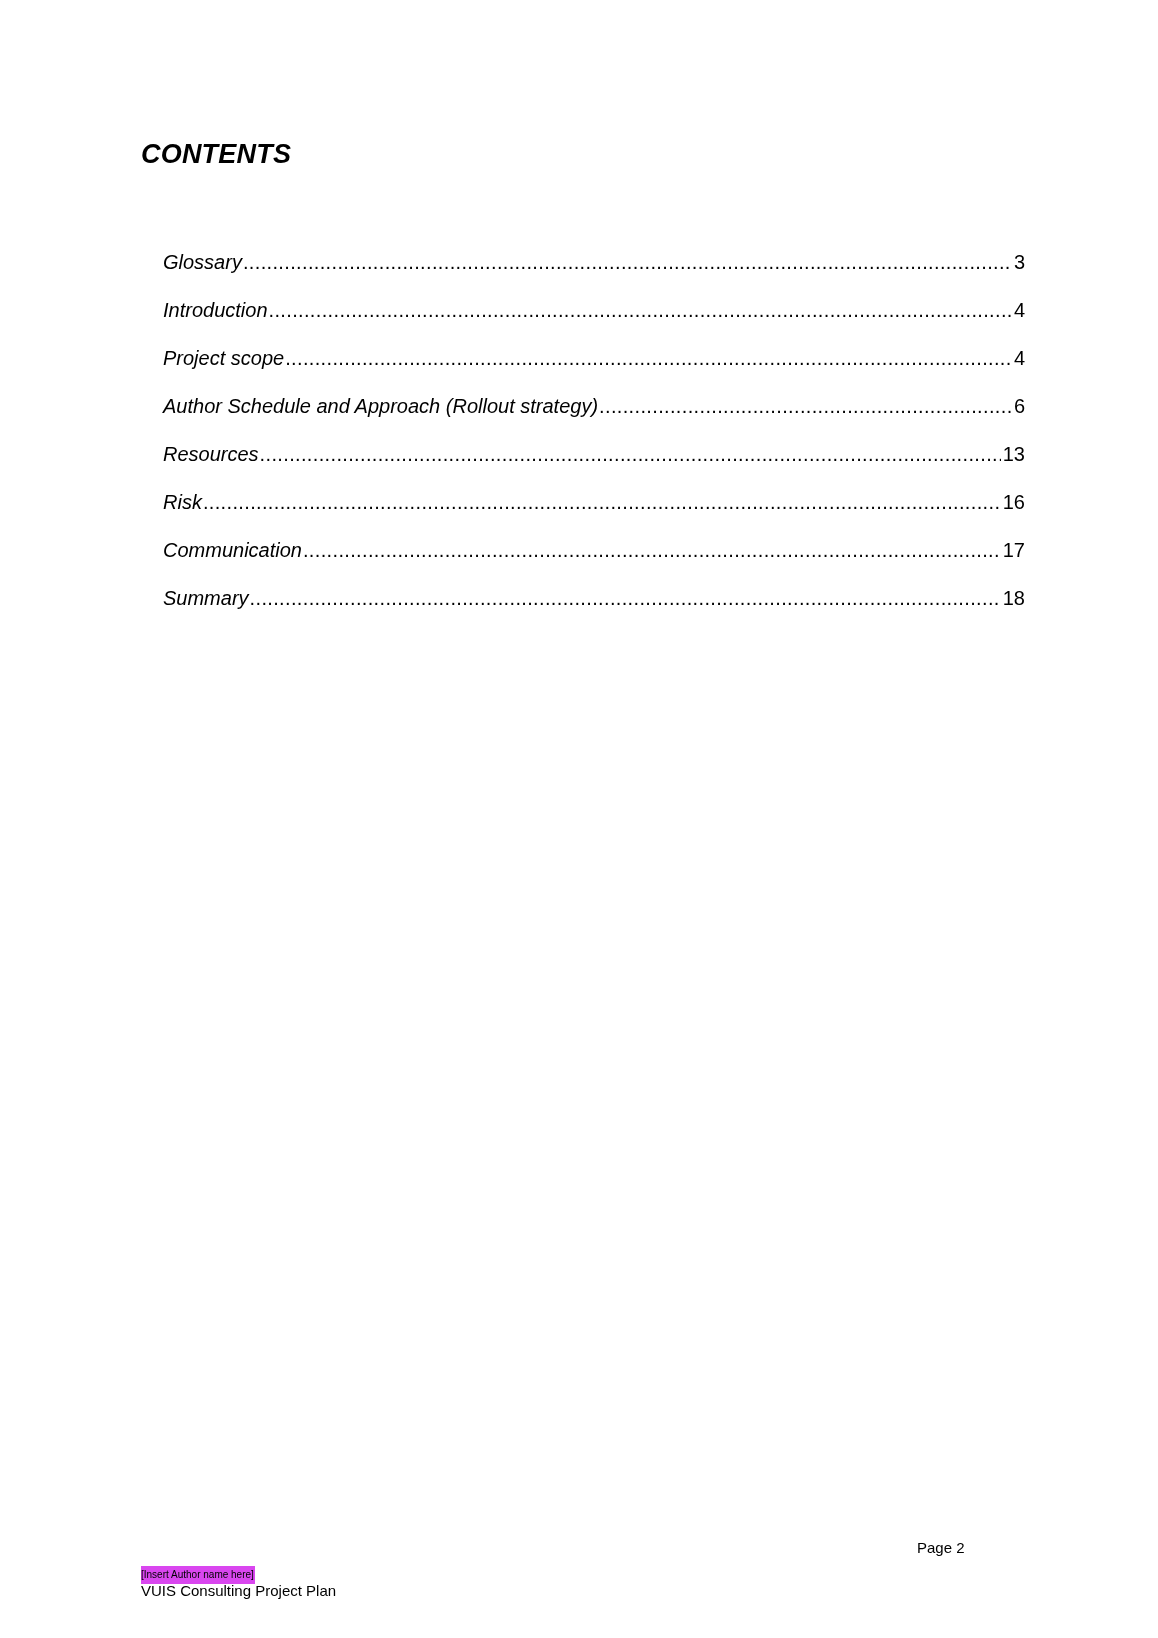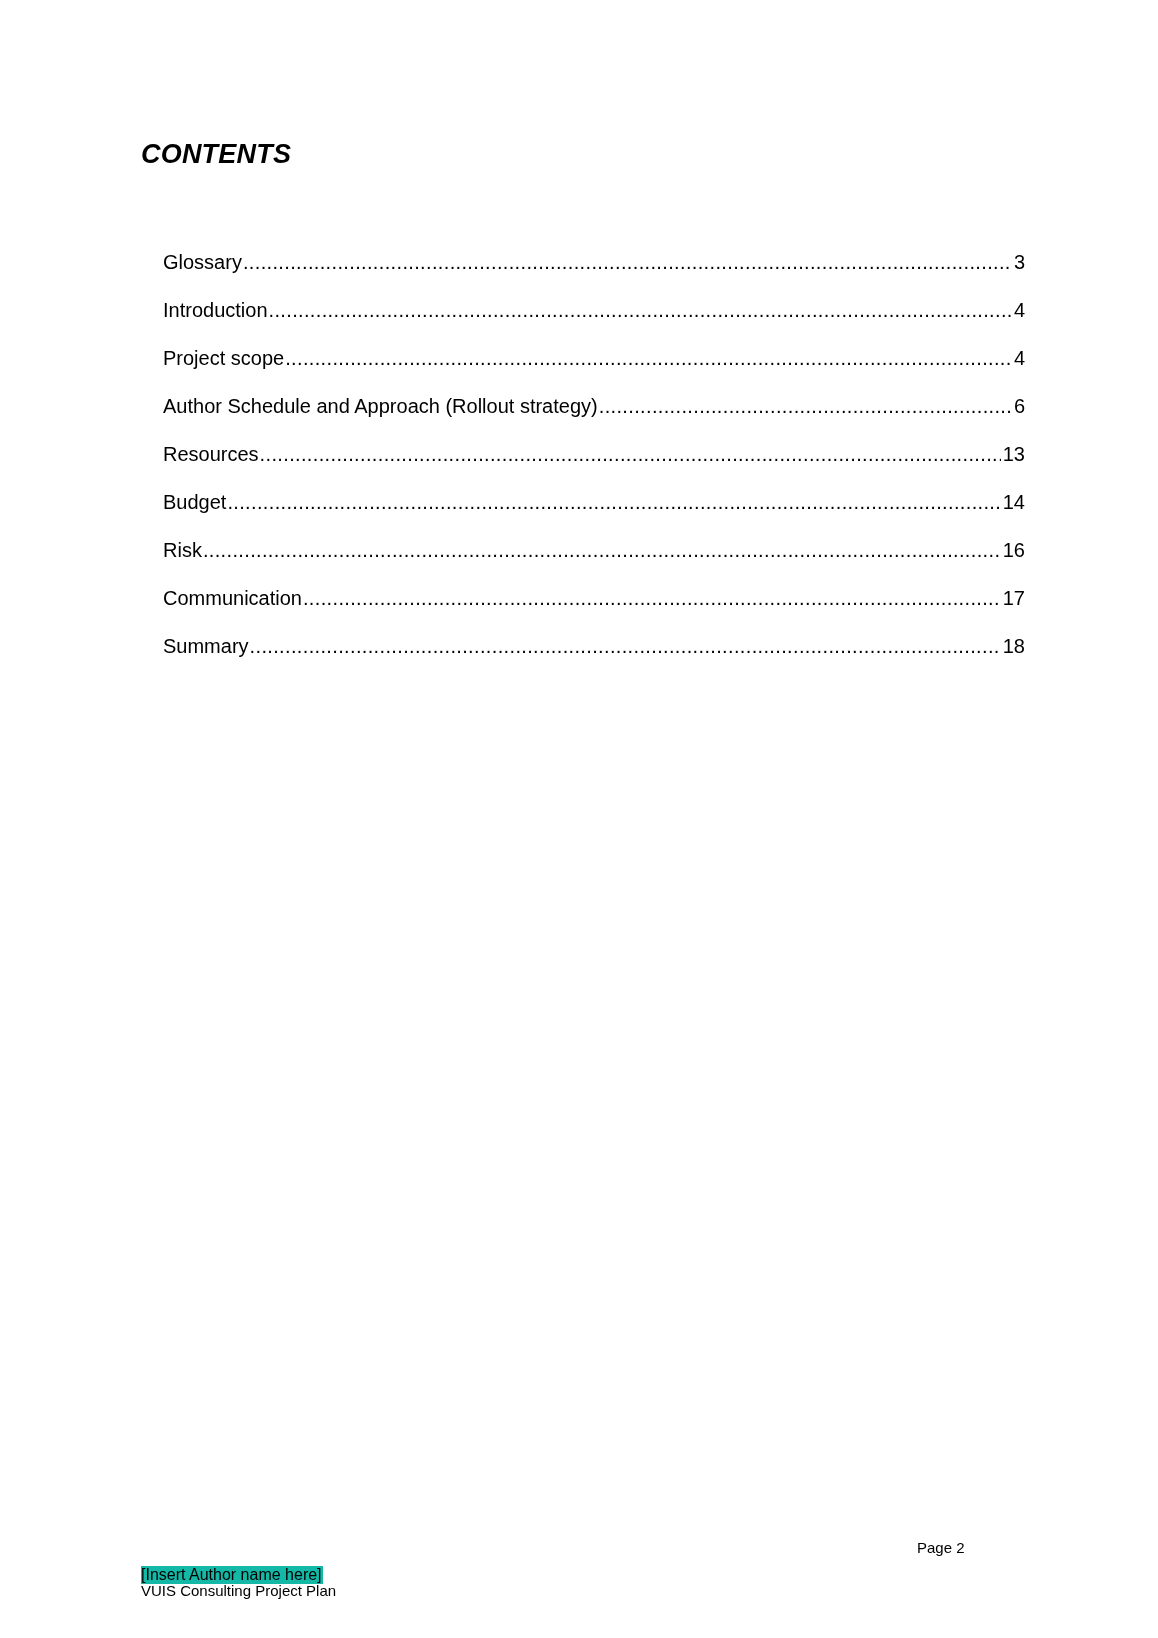--- a/index.html
+++ b/index.html
@@ -5,28 +5,28 @@
   html, body { margin: 0; padding: 0; background: #ffffff; }
   body { width: 1158px; height: 1638px; position: relative; overflow: hidden;
          font-family: "Liberation Sans", sans-serif; color: #000; }
   .page { position: absolute; left: 0; top: 0; width: 1158px; height: 1638px; background: #fff; border-radius: 22px; }
   .title { position: absolute; left: 141px; top: 139px; font-size: 27px; font-weight: bold;
            font-style: italic; letter-spacing: 0.2px; margin: 0; }
   .toc { position: absolute; left: 141px; top: 250px; width: 884px; }
   .toc-row { position: relative; height: 48px; display: flex; align-items: flex-start;
              font-size: 20px; line-height: 24px; }
   .toc-row.level2 { padding-left: 22px; }
-  .toc-label { white-space: nowrap; background: #fff; padding-right: 1px; }
+  .toc-label { white-space: nowrap; background: #fff; padding-right: 1px; font-style: italic; }
   .toc-leader { flex: 1; overflow: hidden; white-space: nowrap; position: relative; height: 24px; }
   .toc-leader::after { content: "........................................................................................................................................................................................................................................................";
                        position: absolute; left: 0; top: 0; letter-spacing: 0.35px; }
   .toc-page { white-space: nowrap; padding-left: 2px; background: #fff; }
   .footer-left { position: absolute; left: 141px; top: 1539px; font-size: 15px; line-height: 18px; margin-top: 43px; }
-  .footer-author { position: absolute; left: 141px; top: 1566px; font-size: 16px; line-height: 18px;
-                   background: #14b8a6; padding: 0 1px 0 0; }
+  .footer-author { position: absolute; left: 141px; top: 1566px; font-size: 10px; line-height: 18px;
+                   background: #d946ef; padding: 0 1px 0 0; }
   .footer-right { position: absolute; left: 917px; top: 1539px; font-size: 15px; line-height: 18px; }
 </style>
 </head>
 <body>
 
 <div class="page">
   <h1 class="title">CONTENTS</h1>
 
   <div class="toc">
     <div class="toc-row level2">
@@ -48,25 +48,20 @@
       <span class="toc-label">Author Schedule and Approach (Rollout strategy)</span>
       <span class="toc-leader"></span>
       <span class="toc-page">6</span>
     </div>
     <div class="toc-row level2">
       <span class="toc-label">Resources</span>
       <span class="toc-leader"></span>
       <span class="toc-page">13</span>
     </div>
     <div class="toc-row level2">
-      <span class="toc-label">Budget</span>
-      <span class="toc-leader"></span>
-      <span class="toc-page">14</span>
-    </div>
-    <div class="toc-row level2">
       <span class="toc-label">Risk</span>
       <span class="toc-leader"></span>
       <span class="toc-page">16</span>
     </div>
     <div class="toc-row level2">
       <span class="toc-label">Communication</span>
       <span class="toc-leader"></span>
       <span class="toc-page">17</span>
     </div>
     <div class="toc-row level2">

